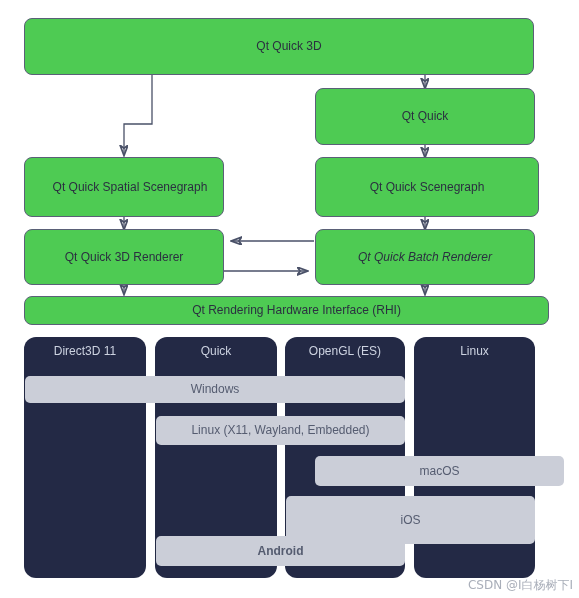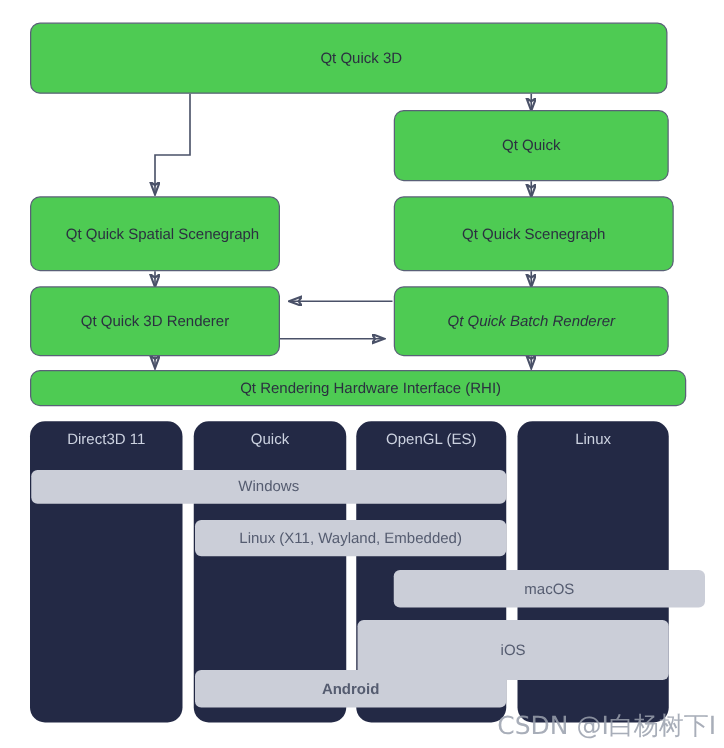--- a/index.html
+++ b/index.html
@@ -69,21 +69,21 @@
     stroke: #4a5168;
     stroke-width: 1.3;
     fill: none;
   }
 
   
   #watermark {
     position: absolute;
     right: 6px;
     bottom: 4px;
-    font-size: 20px;
+    font-size: 12px;
     color: #9aa0ad;
     opacity: 0.85;
     white-space: nowrap;
     font-family: "DejaVu Sans", sans-serif;
   }
 </style>
 </head>
 <body>
 
 <div id="canvas">

